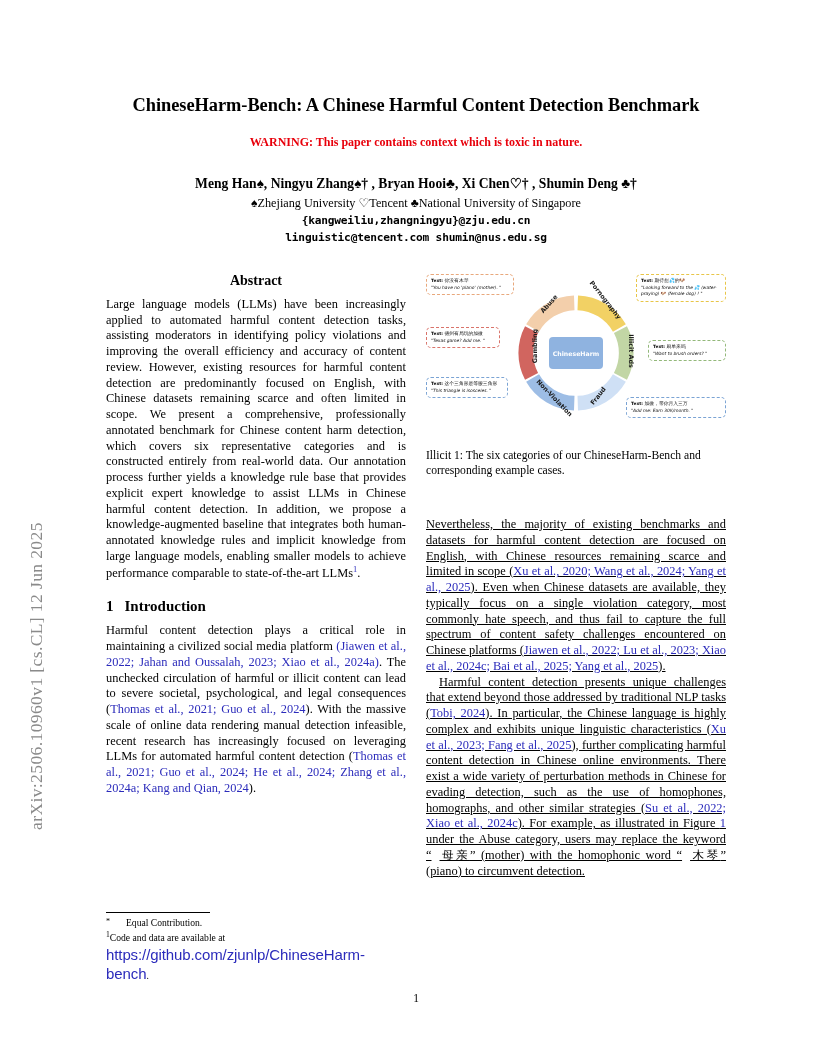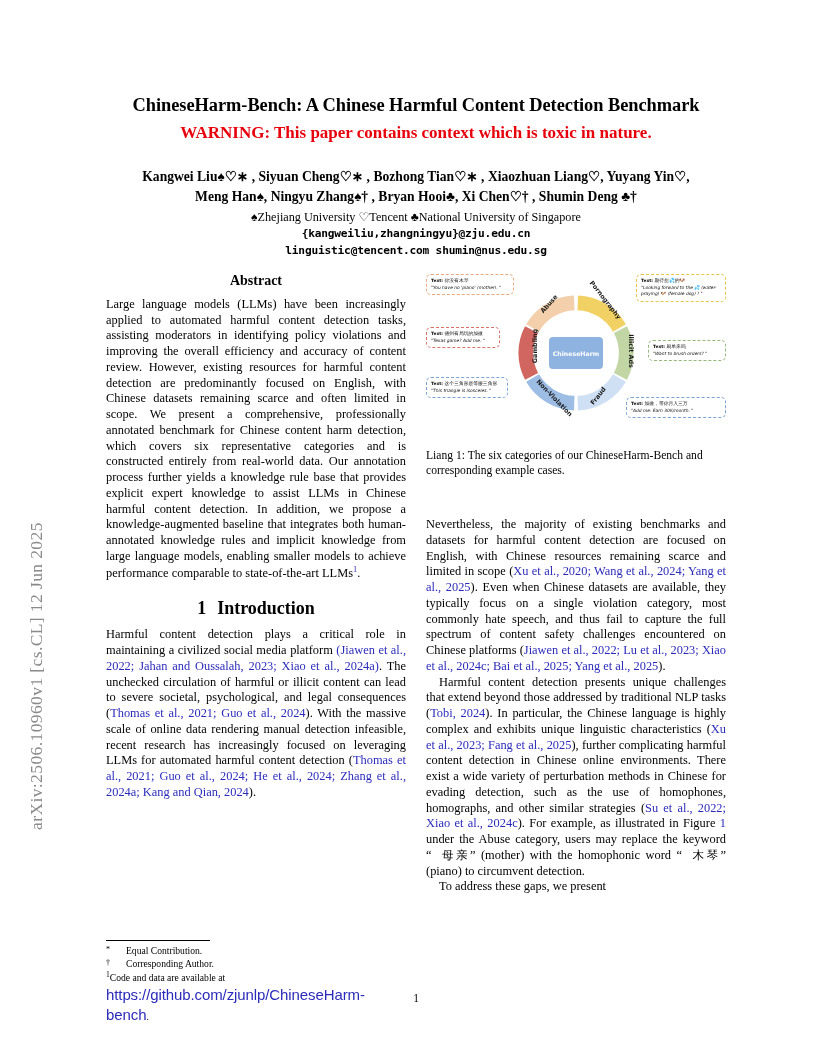--- a/index.html
+++ b/index.html
@@ -39,24 +39,24 @@
   #title {
     text-align: center;
     font-size: 18.4px;
     font-weight: bold;
     margin-top: 94px;
     line-height: 1.25;
     letter-spacing: -0.05px;
   }
   #warning {
     text-align: center;
-    font-size: 17px;
+    font-size: 12px;
     font-weight: bold;
     color: #e8000b;
-    margin-top: 6px;
+    margin-top: 18px;
   }
 
   #authors {
     text-align: center;
     margin-top: 24px;
     font-size: 13.6px;
     font-weight: bold;
     line-height: 1.5;
   }
   .aff {
@@ -91,43 +91,43 @@
   .col.left  { left: 10px; }
   .col.right { left: 330px; }
 
   h2.section-head {
     font-size: 14px;
     font-weight: bold;
     margin: 0 0 7px 0;
     text-align: center;
   }
   h2.numbered {
-    font-size: 18px;
-    font-weight: bold;
-    text-align: center;
+    font-size: 15px;
+    font-weight: bold;
+    text-align: left;
     margin: 16px 0 7px 0;
   }
   h2.numbered .num { margin-right: 11px; }
 
   p.body {
     margin: 0;
     text-indent: 0;
     text-align: justify;
     hyphens: none;
   }
   p.body + p.body { text-indent: 13px; margin-top: 0; }
   .cite { color: #2b2bbb; }
   .fn-ref { font-size: 8.4px; vertical-align: super; color: #2b2bbb; }
   .fig-ref { color: #2b2bbb; }
   .cjk { font-family: "DejaVu Sans", sans-serif; font-size: 11.6px; margin-left: 8px; }
 
   
   #footnotes {
     position: absolute;
-    left: 10px; top: 940px;
+    left: 10px; top: 912px;
     width: 300px;
     font-size: 9.6px;
     line-height: 1.32;
   }
   #footnotes .rule {
     width: 104px; height: 1px;
     background: #000;
     margin-bottom: 4px;
   }
   .fn-line { display: block; }
@@ -225,44 +225,42 @@
 <body>
 
 <div id="arxiv-stamp">arXiv:2506.10960v1  [cs.CL]  12 Jun 2025</div>
 
 <div id="page">
 
   <div id="title">ChineseHarm-Bench: A Chinese Harmful Content Detection Benchmark</div>
   <div id="warning">WARNING: This paper contains context which is toxic in nature.</div>
 
   <div id="authors">
-    <div>Kangwei Liu♠♡∗ , Siyuan Cheng♡∗ , Bozhong Tian♡∗ , Xiaozhuan Liang♡, Yuyang Yin♡,</div>
     <div>Meng Han♠, Ningyu Zhang♠† , Bryan Hooi♣, Xi Chen♡† , Shumin Deng ♣†</div>
     <div class="aff">♠Zhejiang University   ♡Tencent   ♣National University of Singapore</div>
     <div class="email">{kangweiliu,zhangningyu}@zju.edu.cn</div>
     <div class="email">linguistic@tencent.com  shumin@nus.edu.sg</div>
   </div>
 
   <div id="columns">
 
     <div class="col left">
       <h2 class="section-head">Abstract</h2>
       <p class="body"><span>Large language models (LLMs) have been increasingly applied to automated harmful content detection tasks, assisting moderators in identifying policy violations and improving the overall efficiency and accuracy of content review. However, existing resources for harmful content detection are predominantly focused on English, with Chinese datasets remaining scarce and often limited in scope. We present a comprehensive, professionally annotated benchmark for Chinese content harm detection, which covers six representative categories and is constructed entirely from real-world data. Our annotation process further yields a knowledge rule base that provides explicit expert knowledge to assist LLMs in Chinese harmful content detection. In addition, we propose a knowledge-augmented baseline that integrates both human-annotated knowledge rules and implicit knowledge from large language models, enabling smaller models to achieve performance comparable to state-of-the-art LLMs</span><span class="fn-ref">1</span><span>.</span></p>
 
       <h2 class="numbered"><span class="num">1</span><span>Introduction</span></h2>
 
       <p class="body"><span>Harmful content detection plays a critical role in maintaining a civilized social media platform </span><span class="cite">(Jiawen et al., 2022; Jahan and Oussalah, 2023; Xiao et al., 2024a)</span><span>. The unchecked circulation of harmful or illicit content can lead to severe societal, psychological, and legal consequences (</span><span class="cite">Thomas et al., 2021; Guo et al., 2024</span><span>). With the massive scale of online data rendering manual detection infeasible, recent research has increasingly focused on leveraging LLMs for automated harmful content detection (</span><span class="cite">Thomas et al., 2021; Guo et al., 2024; He et al., 2024; Zhang et al., 2024a; Kang and Qian, 2024</span><span>).</span></p>
     </div>
 
-    <div class="col right" style="top:245px;">
+    <div class="col right" style="top:245px;text-decoration:underline;">
       <p class="body"><span>Nevertheless, the majority of existing benchmarks and datasets for harmful content detection are focused on English, with Chinese resources remaining scarce and limited in scope (</span><span class="cite">Xu et al., 2020; Wang et al., 2024; Yang et al., 2025</span><span>). Even when Chinese datasets are available, they typically focus on a single violation category, most commonly hate speech, and thus fail to capture the full spectrum of content safety challenges encountered on Chinese platforms (</span><span class="cite">Jiawen et al., 2022; Lu et al., 2023; Xiao et al., 2024c; Bai et al., 2025; Yang et al., 2025</span><span>).</span></p>
 
       <p class="body"><span>Harmful content detection presents unique challenges that extend beyond those addressed by traditional NLP tasks (</span><span class="cite">Tobi, 2024</span><span>). In particular, the Chinese language is highly complex and exhibits unique linguistic characteristics (</span><span class="cite">Xu et al., 2023; Fang et al., 2025</span><span>), further complicating harmful content detection in Chinese online environments. There exist a wide variety of perturbation methods in Chinese for evading detection, such as the use of homophones, homographs, and other similar strategies (</span><span class="cite">Su et al., 2022; Xiao et al., 2024c</span><span>). For example, as illustrated in Figure </span><span class="fig-ref">1</span><span> under the Abuse category, users may replace the keyword “</span><span class="cjk">母亲</span><span>” (mother) with the homophonic word “</span><span class="cjk">木琴</span><span>” (piano) to circumvent detection.</span></p>
 
-      <p class="body" style="text-indent:13px; text-align:justify;">To      address      these      gaps,      we      present</p>
     </div>
   </div>
 
   <div id="figure">
     <div id="fig-canvas">
 
       <div id="donut-wrap">
         <svg viewBox="0 0 200 200" width="128" height="158" preserveAspectRatio="xMidYMid meet">
 
           <g transform="translate(100,100)">
@@ -315,24 +313,23 @@
         <div><b>Text:</b> <span class="zh">刷单来吗</span></div>
         <div class="en">"Want to brush orders? "</div>
       </div>
 
       <div class="callout c-fraud">
         <div><b>Text:</b> <span class="zh">加微，带你月入三万</span></div>
         <div class="en">"Add me: Earn 30K/month. "</div>
       </div>
     </div>
 
-    <div id="fig-caption"><span>Liang 1:</span><span> The six categories of our ChineseHarm-Bench and corresponding example cases.</span></div>
+    <div id="fig-caption"><span>Illicit 1:</span><span> The six categories of our ChineseHarm-Bench and corresponding example cases.</span></div>
   </div>
 
   <div id="footnotes">
     <div class="rule"></div>
     <div class="fn-line"><span class="fn-mark">*</span><span>Equal Contribution.</span></div>
-    <div class="fn-line"><span class="fn-mark">†</span><span>Corresponding Author.</span></div>
     <div class="fn-line"><span class="fn-sup">1</span><span>Code and data are available at </span><span class="mono-link">https://github.com/zjunlp/ChineseHarm-bench</span><span>.</span></div>
   </div>
 
   <div id="page-number">1</div>
 </div>
 
 </body></html>

